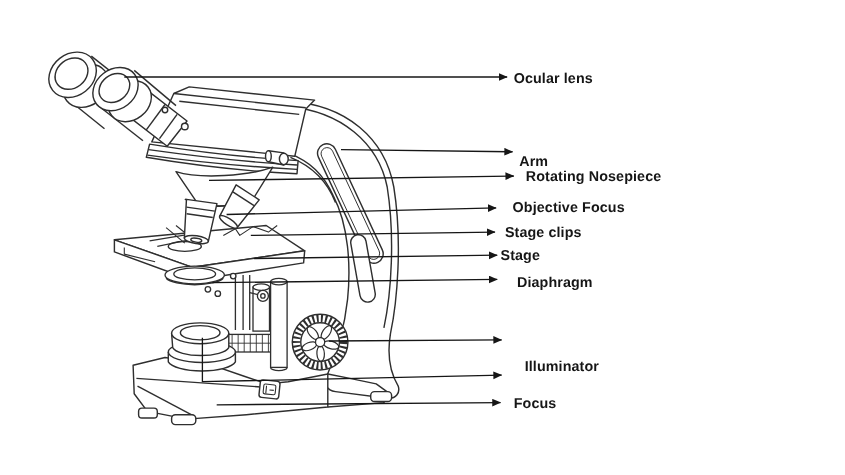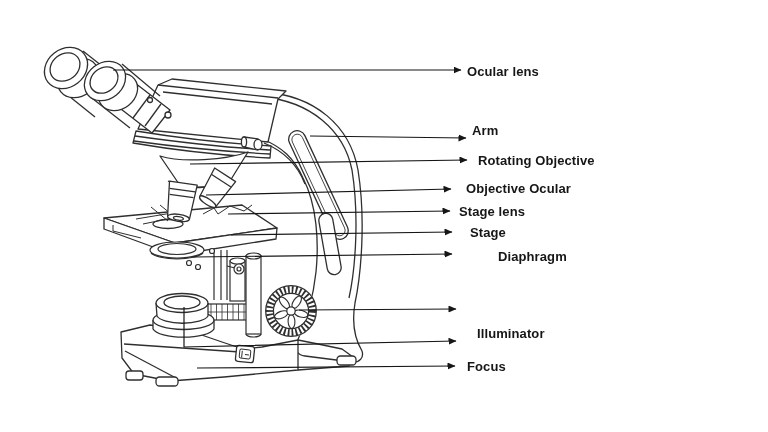--- a/index.html
+++ b/index.html
@@ -186,22 +186,22 @@
     <polyline points="228,214 450,211" marker-end="url(#ah)"></polyline>
     <polyline points="231,235 452,232" marker-end="url(#ah)"></polyline>
     <polyline points="193,257 452,254" marker-end="url(#ah)"></polyline>
     <polyline points="299,310 456,309" marker-end="url(#ah)"></polyline>
     <polyline points="184,307 184,347 456,341" marker-end="url(#ah)"></polyline>
     <polyline points="197,368 455,366" marker-end="url(#ah)"></polyline>
   </g>
 </svg>
 
 <div class="lbl" style="left:467px;top:71px">Ocular lens</div>
-<div class="lbl" style="left:472px;top:130px">Arm</div>
-<div class="lbl" style="left:478px;top:160px">Rotating Objective</div>
-<div class="lbl" style="left:466px;top:188px">Objective Ocular</div>
-<div class="lbl" style="left:459px;top:211px">Stage lens</div>
-<div class="lbl" style="left:470px;top:232px">Stage</div>
-<div class="lbl" style="left:498px;top:256px">Diaphragm</div>
+<div class="lbl" style="left:472px;top:146px">Arm</div>
+<div class="lbl" style="left:478px;top:160px">Rotating Nosepiece</div>
+<div class="lbl" style="left:466px;top:188px">Objective Focus</div>
+<div class="lbl" style="left:459px;top:211px">Stage clips</div>
+<div class="lbl" style="left:455px;top:232px">Stage</div>
+<div class="lbl" style="left:470px;top:256px">Diaphragm</div>
 <div class="lbl" style="left:477px;top:333px">Illuminator</div>
 <div class="lbl" style="left:467px;top:366px">Focus</div>
 
 </div>
 
 </body></html>

